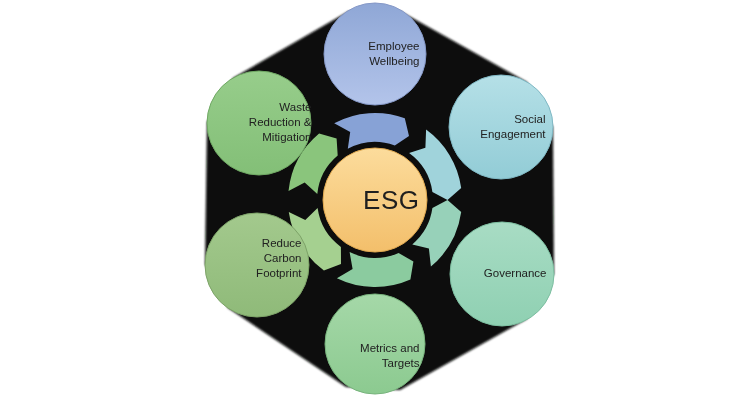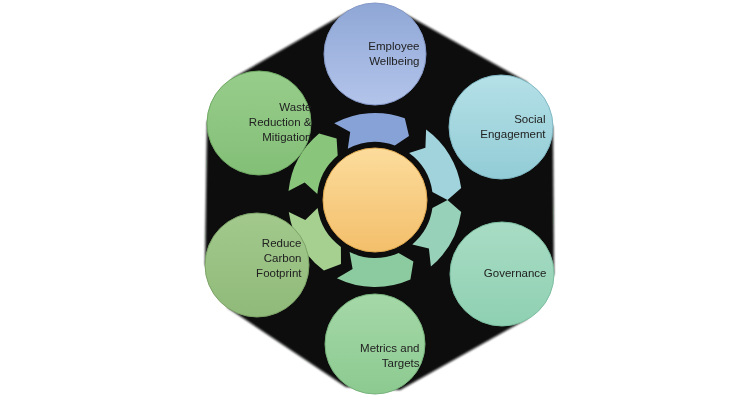--- a/index.html
+++ b/index.html
@@ -76,20 +76,21 @@
       <path d="M288.5 190.9 A87 87 0 0 1 319.1 133.4 L336.6 138.5 L337.7 155.6 A58 58 0 0 0 317.3 193.9 L304.7 182.5 Z" fill="#8ecb80" fill-opacity="0.97"></path>
       <circle cx="375" cy="200" r="52" fill="url(#grad-esg)" stroke="#dfa850" stroke-width="1"></circle>
       <circle cx="375" cy="54" r="51" fill="url(#grad-employee-wellbeing)" stroke="#8598c7" stroke-width="1"></circle>
       <circle cx="501" cy="127" r="52" fill="url(#grad-social-engagement)" stroke="#7fb8c4" stroke-width="1"></circle>
       <circle cx="502" cy="274" r="52" fill="url(#grad-governance)" stroke="#7cbea0" stroke-width="1"></circle>
       <circle cx="375" cy="344" r="50" fill="url(#grad-metrics-and-targets)" stroke="#77b37c" stroke-width="1"></circle>
       <circle cx="257" cy="265" r="52" fill="url(#grad-reduce-carbon-footprint)" stroke="#7da368" stroke-width="1"></circle>
       <circle cx="259" cy="123" r="52" fill="url(#grad-waste-reduction-mitigation)" stroke="#6fa863" stroke-width="1"></circle>
     </svg>
 
+  <div class="node-label esg-label" id="label-esg" style="left: 375px; top: 200px;">ESG</div>
 
   <div class="node-label" id="label-0" style="left: 375px; top: 54px;">Employee
 Wellbeing</div>
   <div class="node-label" id="label-1" style="left: 501px; top: 127px;">Social
 Engagement</div>
   <div class="node-label" id="label-2" style="left: 502px; top: 274px;">Governance</div>
   <div class="node-label" id="label-3" style="left: 375px; top: 344px; margin-top: 12px;">Metrics and
 Targets</div>
   <div class="node-label" id="label-4" style="left: 257px; top: 259px;">Reduce
 Carbon

